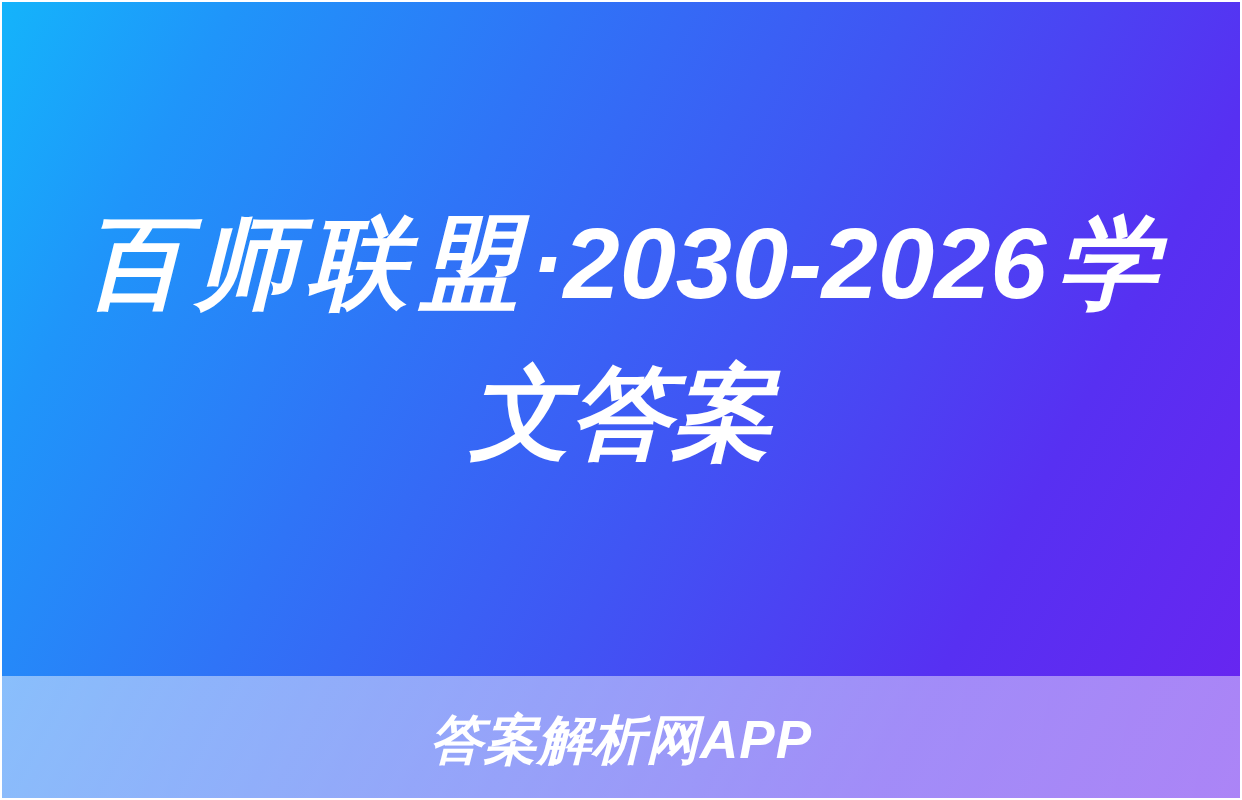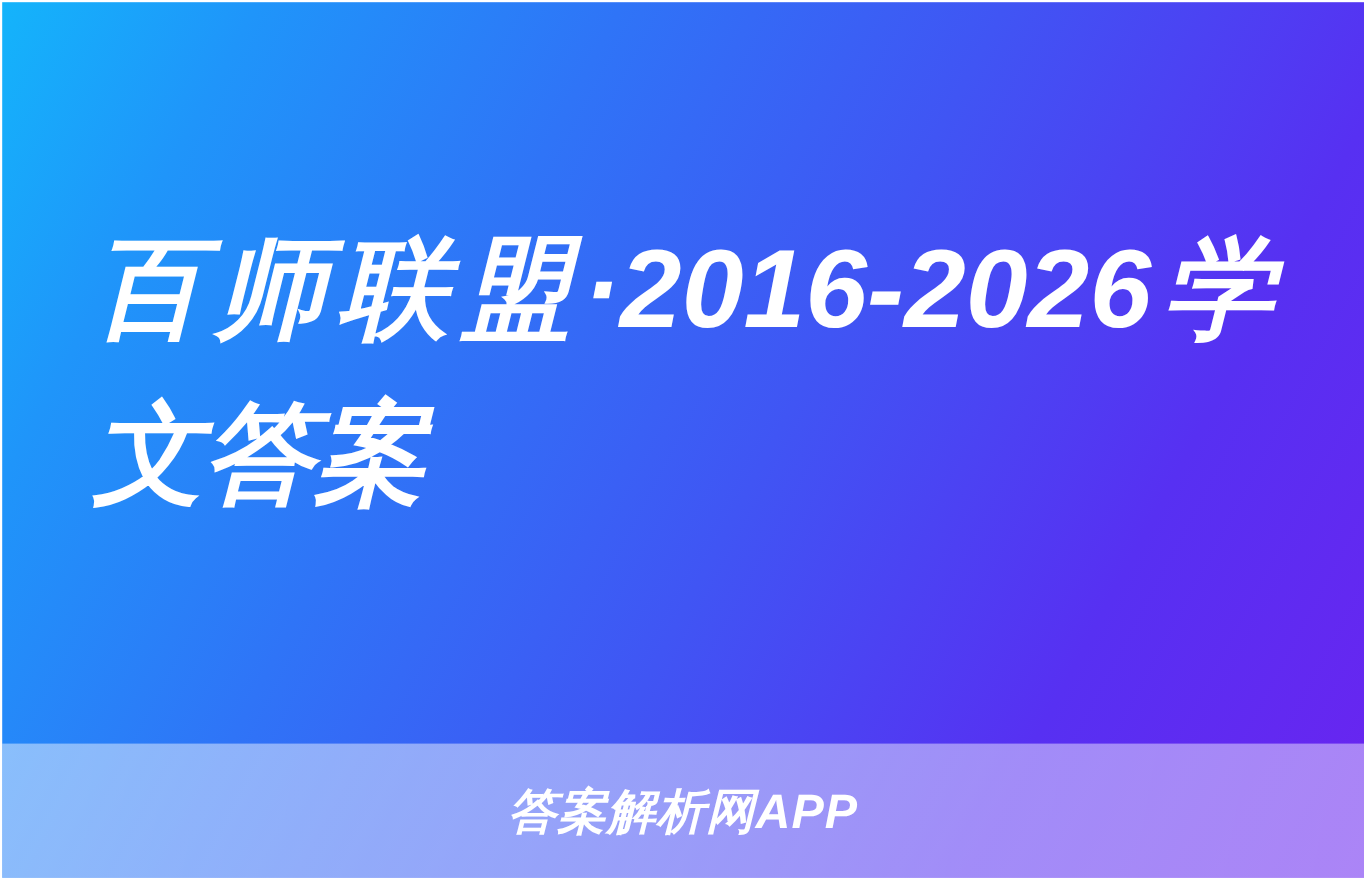--- a/index.html
+++ b/index.html
@@ -48,21 +48,21 @@
     display: flex;
     flex-direction: column;
     align-items: center;
     justify-content: center;
     padding: 0 84px;
   }
 
   .title-line {
     display: block;
     width: 100%;
-    text-align: left;
+    text-align: center;
     color: #ffffff;
     font-family: "Liberation Sans", "DejaVu Sans", sans-serif;
     font-weight: 700;
     font-style: italic;
     font-size: 101px;
     line-height: 150px;
     letter-spacing: 0px;
     white-space: nowrap;
     transform: scaleX(1.0);
   }
@@ -88,36 +88,36 @@
     display: flex;
     align-items: center;
     justify-content: center;
   }
 
   #footer-text {
     color: #ffffff;
     font-family: "Liberation Sans", "DejaVu Sans", sans-serif;
     font-weight: 700;
     font-style: italic;
-    font-size: 44px;
+    font-size: 53px;
     line-height: 1;
     letter-spacing: 1px;
     white-space: nowrap;
     margin-top: 4px;
   }
 </style>
 </head>
 <body>
 
 <div id="poster">
 
   <div id="gradient-panel"></div>
 
   <div id="headline">
-    <span class="title-line stretch">百师联盟·2016-2026学</span>
+    <span class="title-line stretch">百师联盟·2030-2026学</span>
     <span class="title-line">文答案</span>
   </div>
 
   <div id="footer-band">
     <span id="footer-text">答案解析网APP</span>
   </div>
 
 </div>
 
 </body></html>

